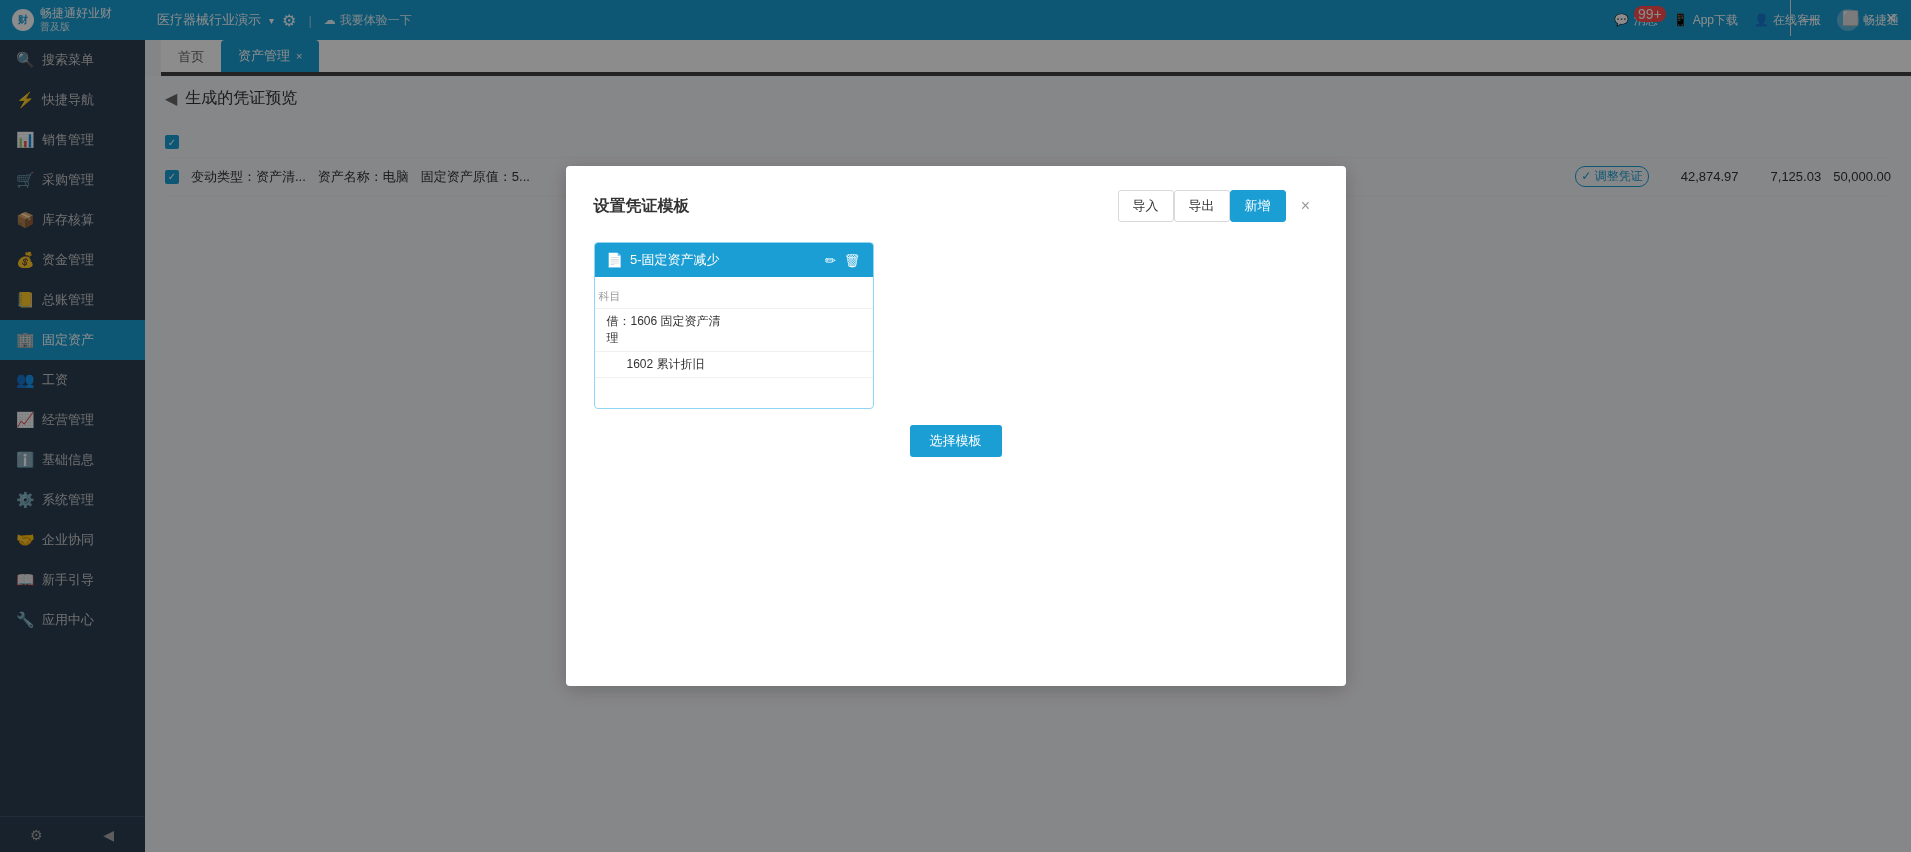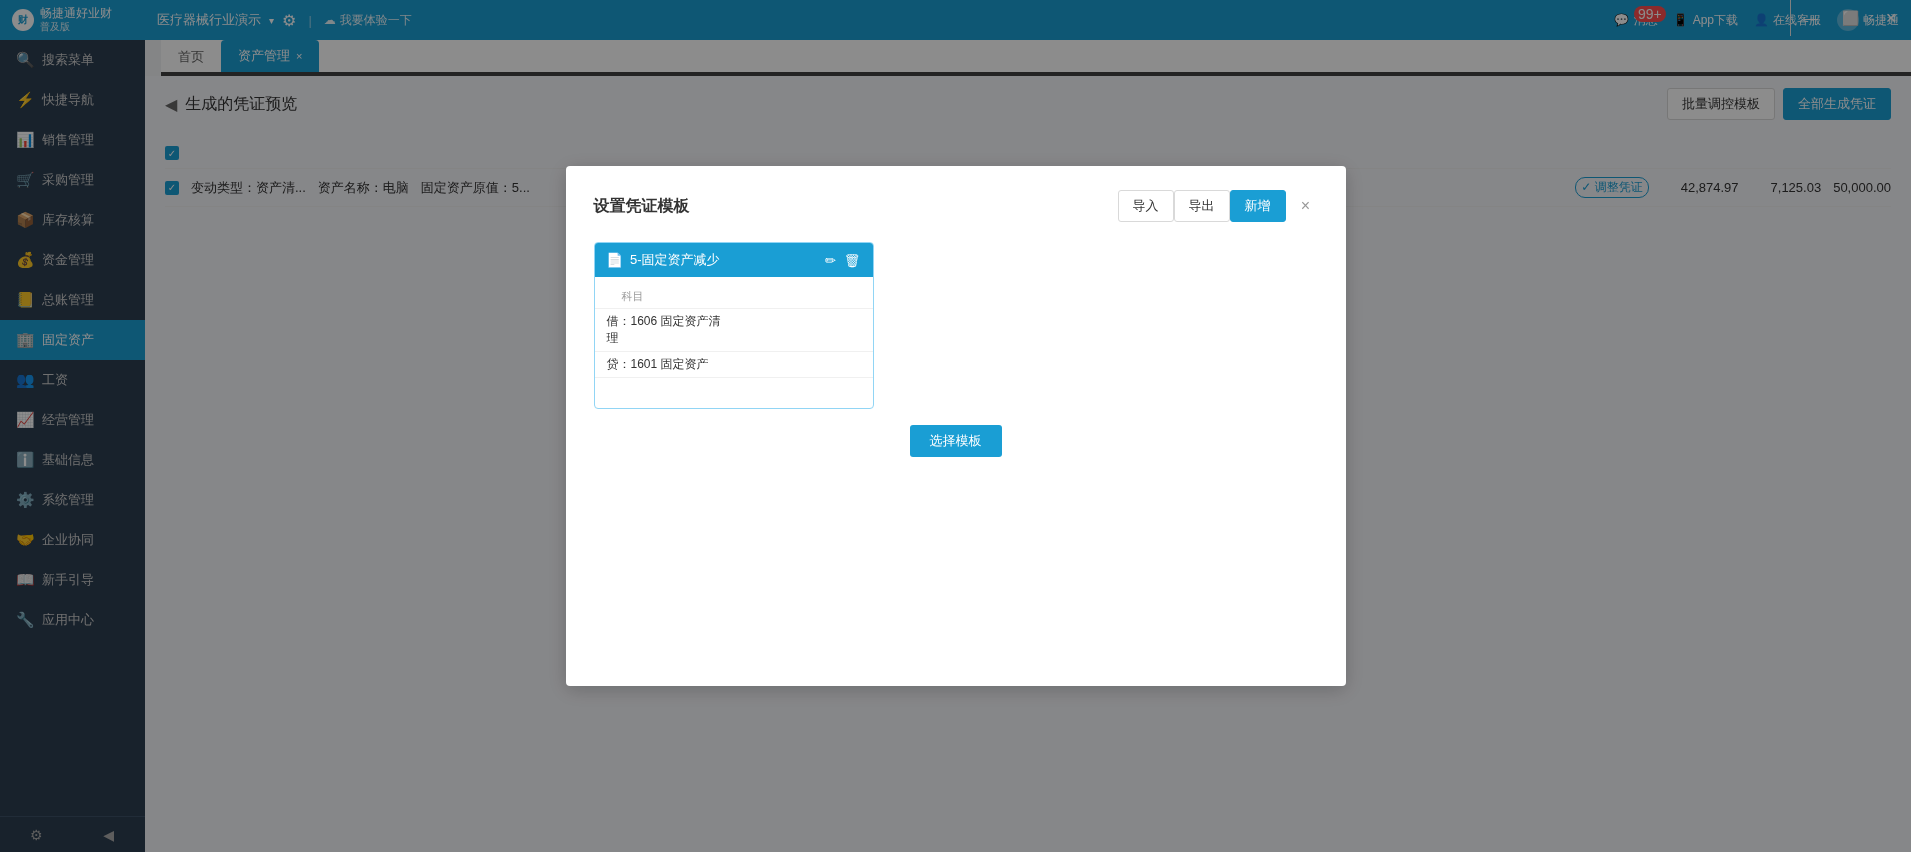--- a/index.html
+++ b/index.html
@@ -400,24 +400,20 @@
     <span>资产管理</span>
     <span class="tab-close">×</span>
   </div>
 </div>
 
 <div class="main">
   <div class="page-header">
     <div class="page-title">
       <span style="cursor:pointer;color:#666;">◀</span>
       <span>生成的凭证预览</span>
-    </div>
-    <div class="page-actions">
-      <button class="btn">批量调控模板</button>
-      <button class="btn btn-primary">全部生成凭证</button>
     </div>
   </div>
 
   <div class="bg-content">
 
     <div class="bg-row">
       <div class="checkbox-mock">✓</div>
     </div>
 
     <div class="bg-row">
@@ -454,33 +450,33 @@
           <span style="font-size:14px;">📄</span>
           <span>5-固定资产减少</span>
         </div>
         <div class="template-card-header-actions">
           <span style="cursor:pointer;">✏</span>
           <span style="cursor:pointer;">🗑</span>
         </div>
       </div>
       <div class="template-card-body">
 
-        <div style="display:grid; grid-template-columns: 130px 70px 70px; padding: 4px 27px; font-size:11px; color:#999; border-bottom: 1px solid #f0f0f0;">
+        <div style="display:grid; grid-template-columns: 130px 70px 70px; padding: 4px 4px; font-size:11px; color:#999; border-bottom: 1px solid #f0f0f0;">
           <span>科目</span>
           <span></span>
           <span></span>
         </div>
 
         <div class="template-entry">
           <span class="template-entry-label">借：1606 固定资产清理</span>
           <span></span>
           <span></span>
         </div>
         <div class="template-entry">
-          <span class="template-entry-label">贷：1601 固定资产</span>
+          <span class="template-entry-label" style="padding-left:20px;">1602 累计折旧</span>
           <span></span>
           <span></span>
         </div>
 
         <div class="template-entry">
           <span>&nbsp;</span>
           <span></span>
           <span></span>
         </div>
       </div>

